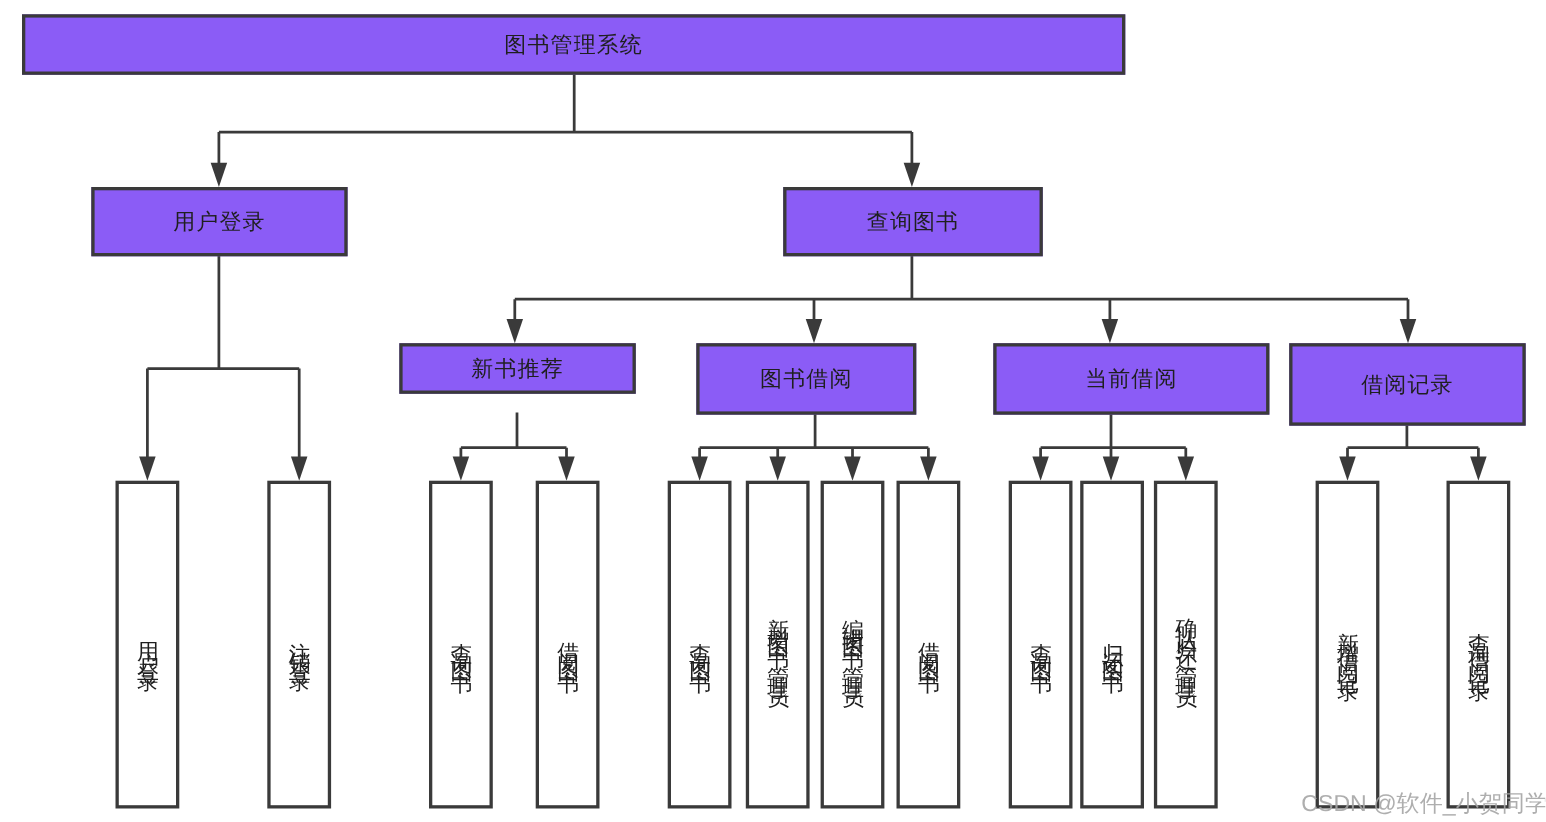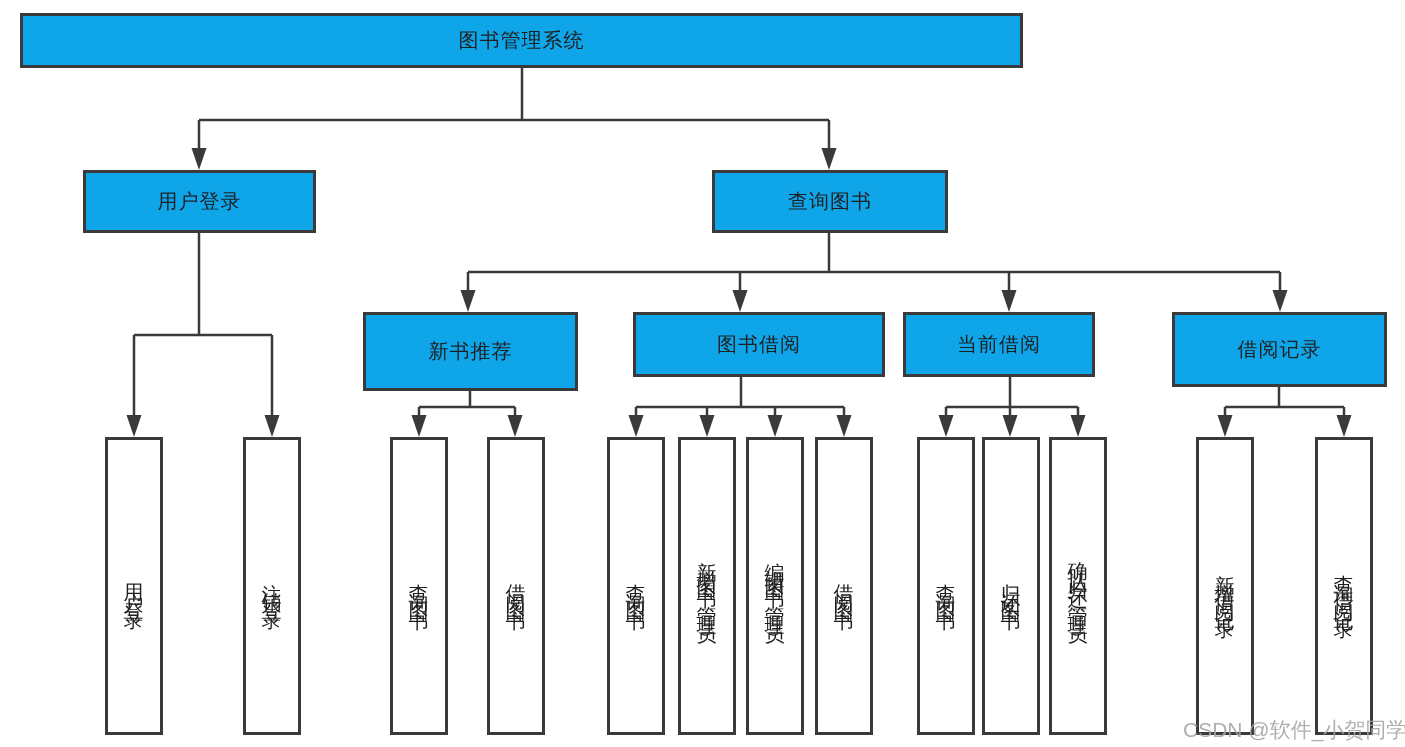--- a/index.html
+++ b/index.html
@@ -19,21 +19,21 @@
     position: absolute;
     left: 0;
     top: 0;
     width: 1405px;
     height: 747px;
   }
   .box {
     position: absolute;
     box-sizing: border-box;
     border: 3px solid #3a3a3a;
-    background: #0ea5e9;
+    background: #8b5cf6;
     display: flex;
     align-items: center;
     justify-content: center;
     font-size: 20px;
     color: #1f1f1f;
     letter-spacing: 1px;
     white-space: nowrap;
   }
   .vbox {
     position: absolute;
@@ -107,23 +107,23 @@
       <polygon points="1217.5,415 1232.5,415 1225,437"></polygon>
       <polygon points="1336.5,415 1351.5,415 1344,437"></polygon>
     </g>
   </svg>
 
   <div class="box" style="left:20px; top:13px; width:1003px; height:55px;">图书管理系统</div>
 
   <div class="box" style="left:83px; top:170px; width:233px; height:63px;">用户登录</div>
   <div class="box" style="left:712px; top:170px; width:236px; height:63px;">查询图书</div>
 
-  <div class="box" style="left:363px; top:312px; width:215px; height:79px;">新书推荐</div>
-  <div class="box" style="left:633px; top:312px; width:252px; height:65px;">图书借阅</div>
-  <div class="box" style="left:903px; top:312px; width:192px; height:65px;">当前借阅</div>
+  <div class="box" style="left:363px; top:312px; width:215px; height:46px;">新书推荐</div>
+  <div class="box" style="left:633px; top:312px; width:200px; height:65px;">图书借阅</div>
+  <div class="box" style="left:903px; top:312px; width:251px; height:65px;">当前借阅</div>
   <div class="box" style="left:1172px; top:312px; width:215px; height:75px;">借阅记录</div>
 
   <div class="vbox" style="left:105px;">
     <span>用户登录</span>
   </div>
   <div class="vbox" style="left:243px;">
     <span>注销登录</span>
   </div>
 
   <div class="vbox" style="left:390px;">

